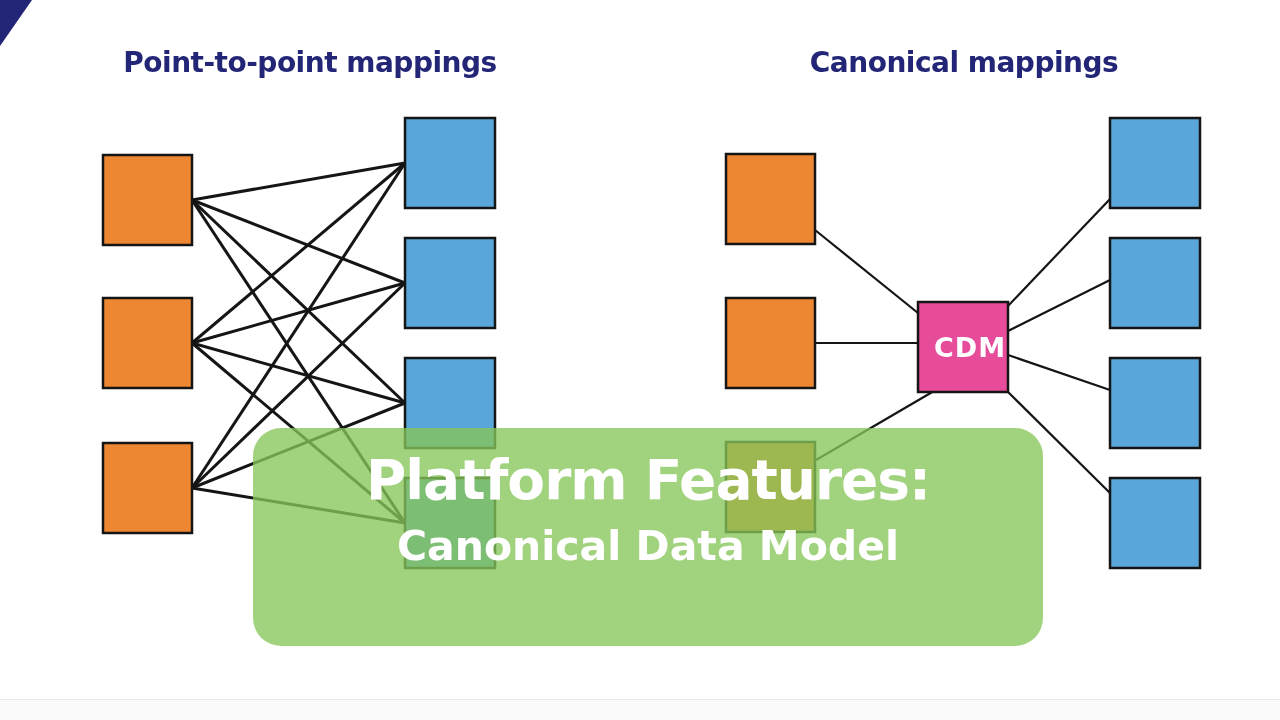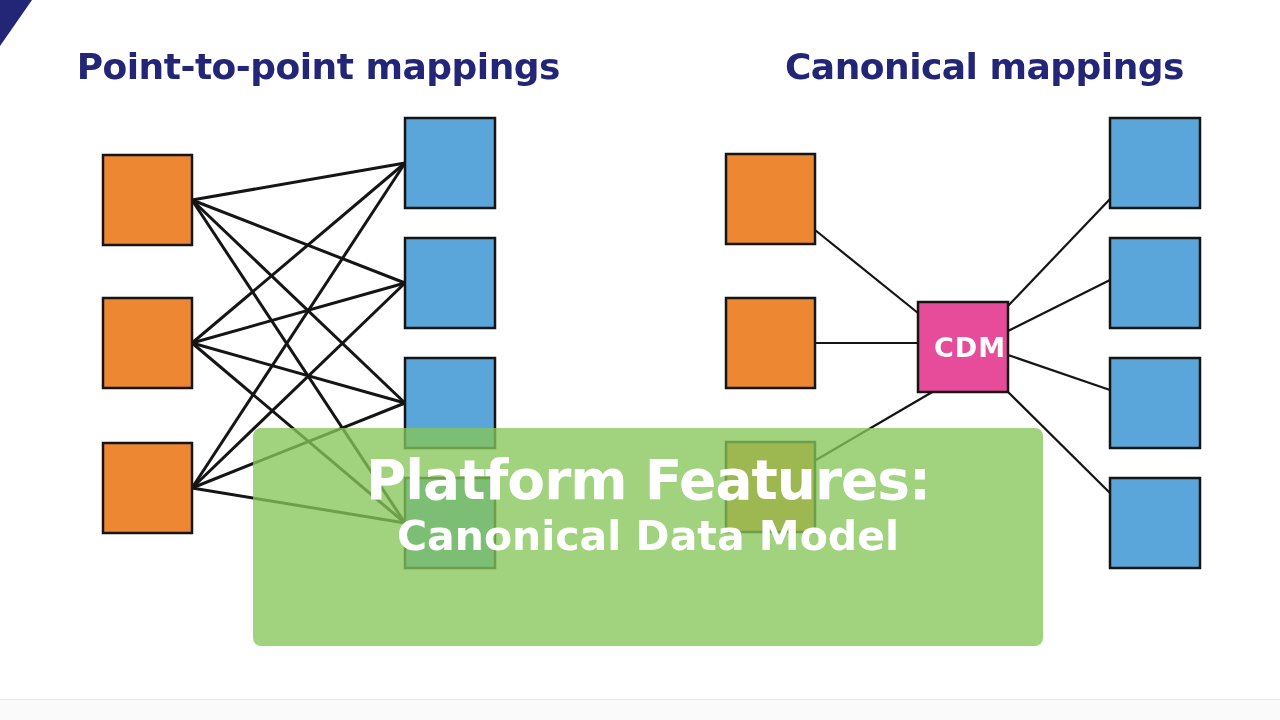--- a/index.html
+++ b/index.html
@@ -3,37 +3,37 @@
 <meta charset="utf-8">
 <style>
   html,body{margin:0;padding:0;background:#ffffff;}
   .stage{
     position:relative;width:1280px;height:720px;background:#ffffff;overflow:hidden;
     font-family:"DejaVu Sans","Liberation Sans",sans-serif;
   }
   .diagram-svg{position:absolute;left:0;top:0;}
   .accent{fill:#232577;}
   .title{
-    position:absolute;top:46px;font-weight:bold;font-size:36px;letter-spacing:-0.5px;
-    color:#232577;text-align:right;white-space:nowrap;
+    position:absolute;top:46px;font-weight:bold;font-size:28px;letter-spacing:-0.5px;
+    color:#232577;text-align:center;white-space:nowrap;
   }
   .title-left{left:60px;width:500px;}
   .title-right{left:744px;width:440px;}
   .cdm-label{
     position:absolute;left:918px;top:302px;width:104px;height:90px;
     display:flex;align-items:center;justify-content:center;
     color:#ffffff;font-weight:bold;font-size:27px;letter-spacing:1px;
   }
   .banner{
     position:absolute;left:253px;top:428px;width:790px;height:218px;
-    border-radius:8px;background:rgba(135,197,88,0.78);
+    border-radius:28px;background:rgba(135,197,88,0.78);
     text-align:center;color:#ffffff;
   }
   .banner-line1{margin-top:20px;font-size:55px;font-weight:bold;letter-spacing:-1px;}
-  .banner-line2{font-size:41px;font-weight:bold;}
+  .banner-line2{margin-top:10px;font-size:41px;font-weight:bold;}
   .footer-strip{
     position:absolute;left:0;top:699px;width:1280px;height:21px;
     background:#fafafa;border-top:1px solid #e8e8e8;
   }
 </style>
 </head>
 <body>
 
 <div class="stage">
 

